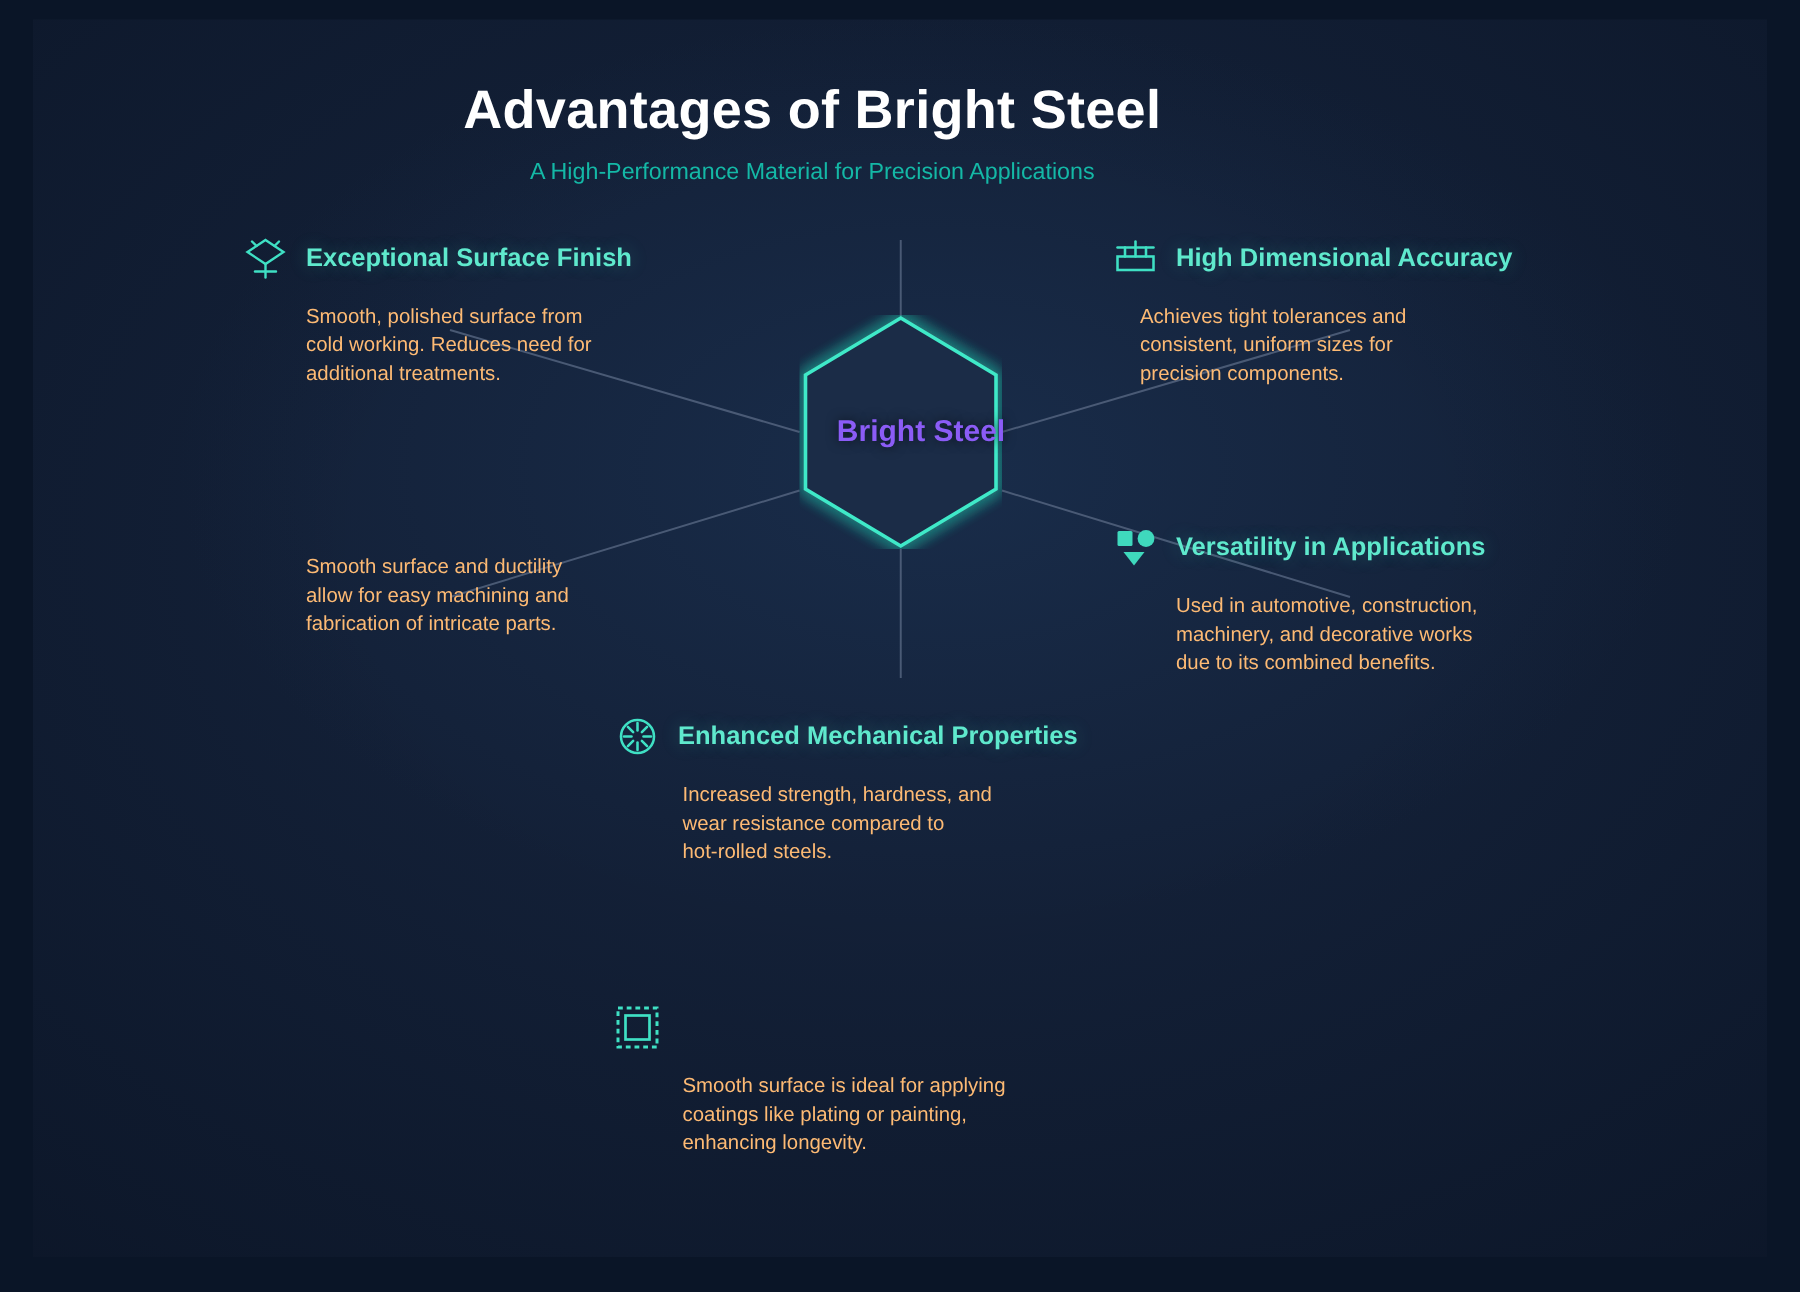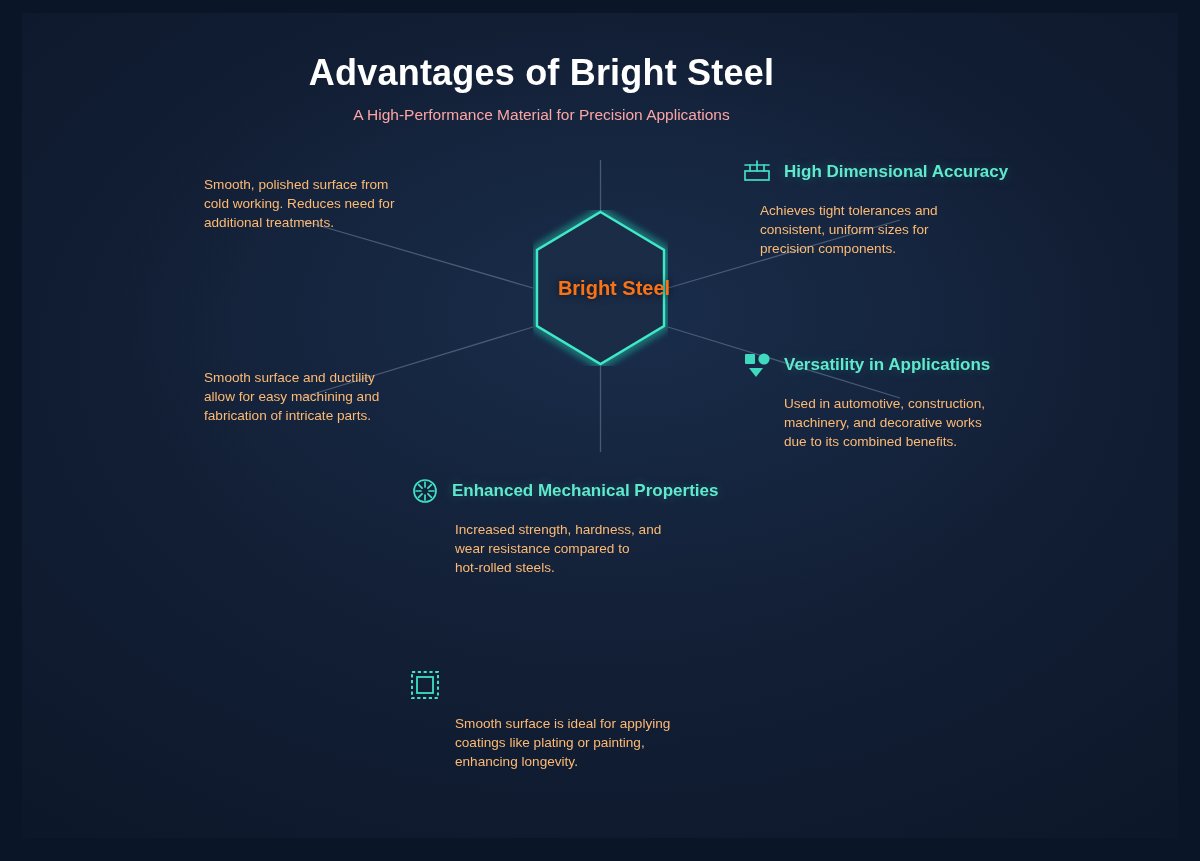--- a/index.html
+++ b/index.html
@@ -35,35 +35,35 @@
 
   
   .hdr { position:absolute; left:0; width:1083px; text-align:center; }
   #title {
     top:52px;
     font-size:36px; font-weight:bold; color:#ffffff;
     letter-spacing:.2px;
   }
   #subtitle {
     top:106px;
-    font-size:15.5px; color:#fca5a5; font-weight:normal;
+    font-size:15.5px; color:#14b8a6; font-weight:normal;
   }
 
   
   #hex-wrap{
     position:absolute; left:533px; top:210px;
     width:135px; height:156px;
   }
   .hex-glow, .hex-core{
     position:absolute; left:0; top:0; width:135px; height:156px;
   }
   #hex-label{
     position:absolute; left:0; top:0; width:162px; height:156px;
     display:flex; align-items:center; justify-content:center;
-    color:#f97316; font-size:20px; font-weight:bold;
+    color:#8b5cf6; font-size:20px; font-weight:bold;
     white-space:nowrap;
     text-shadow:0 0 8px rgba(0,0,0,.6);
   }
 
   
   .node { position:absolute; }
   .node-head {
     display:flex; align-items:center; gap:10px;
     height:26px;
   }
@@ -131,20 +131,34 @@
       </defs>
       <polygon points="67.5,2 131,40 131,116 67.5,154 4,116 4,40" fill="none" stroke="#2fe6c0" stroke-width="3" filter="url(#glowF)" opacity="0.85"></polygon>
     </svg>
     <svg class="hex-core" viewBox="0 0 135 156" xmlns="http://www.w3.org/2000/svg">
       <polygon points="67.5,2 131,40 131,116 67.5,154 4,116 4,40" fill="#1b2c47" stroke="#3fe9c8" stroke-width="2.4"></polygon>
     </svg>
     <div id="hex-label">Bright Steel</div>
   </div>
 
   <div class="node" id="node-0">
+    <div class="node-head">
+      <span class="node-icon">
+        <svg width="32" height="30" viewBox="0 0 32 30" xmlns="http://www.w3.org/2000/svg">
+          <g stroke="#3fe0c4" stroke-width="1.6" fill="none" stroke-linecap="round">
+            <polygon points="16,3 28,11 16,19 4,11"></polygon>
+            <line x1="16" y1="19" x2="16" y2="28"></line>
+            <line x1="9" y1="24" x2="23" y2="24"></line>
+            <line x1="7" y1="4" x2="10" y2="7"></line>
+            <line x1="25" y1="4" x2="22" y2="7"></line>
+          </g>
+        </svg>
+      </span>
+      <span class="node-title">Exceptional Surface Finish</span>
+    </div>
     <div class="node-desc" style="margin-left:44px;">Smooth, polished surface from
 cold working. Reduces need for
 additional treatments.</div>
   </div>
 
   <div class="node" id="node-1">
     <div class="node-head">
       <span class="node-icon">
         <svg width="32" height="28" viewBox="0 0 32 28" xmlns="http://www.w3.org/2000/svg">
           <g stroke="#3fe0c4" stroke-width="1.7" fill="none" stroke-linecap="round">

